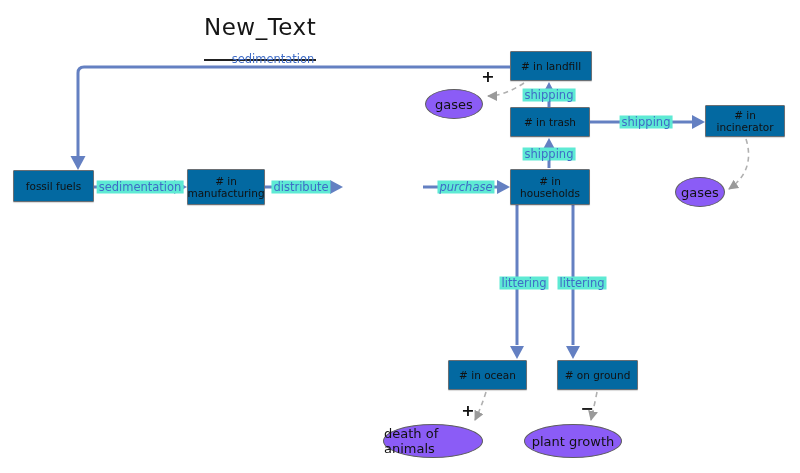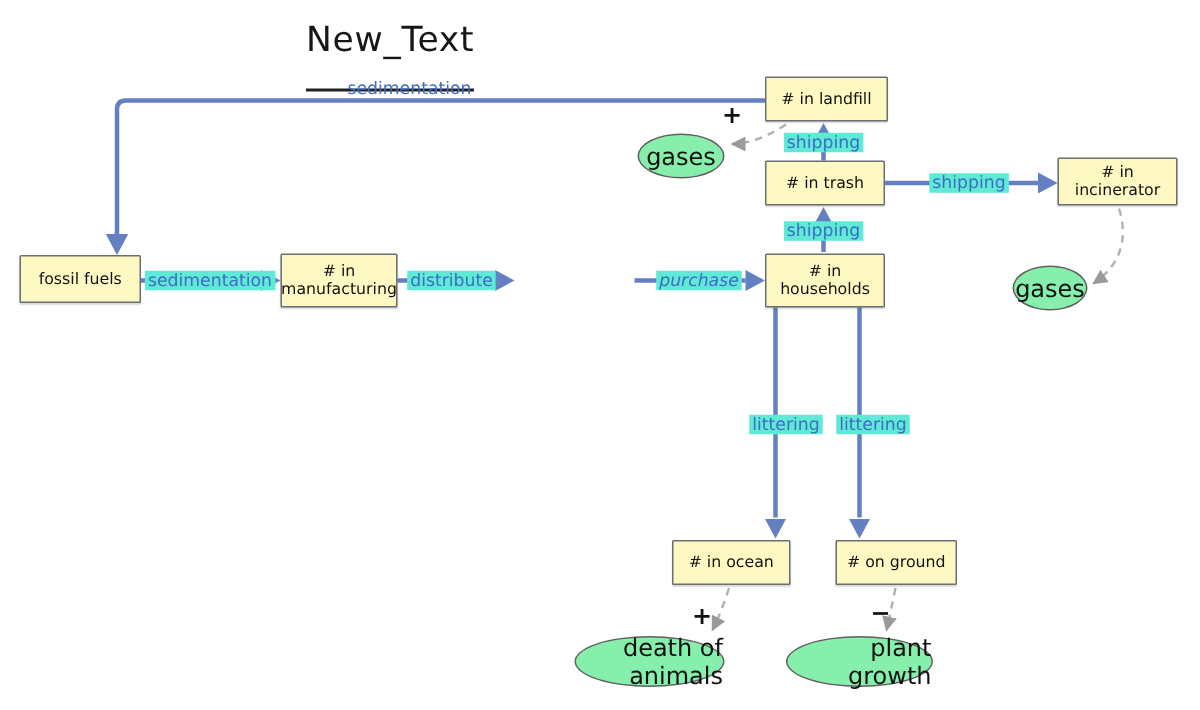--- a/index.html
+++ b/index.html
@@ -3,30 +3,30 @@
 <meta charset="utf-8">
 <style>
   html,body{margin:0;padding:0;background:#ffffff;}
   #stage{
     position:relative;width:800px;height:473px;background:#ffffff;overflow:hidden;
     font-family:"DejaVu Sans","Liberation Sans",sans-serif;
   }
   #arrow-layer{position:absolute;left:0;top:0;width:800px;height:473px;}
   .stock{
     position:absolute;box-sizing:border-box;
-    background:#fef9c3;border:1.6px solid #6a6f74;border-radius:1px;
+    background:#0369a1;border:1.6px solid #6a6f74;border-radius:1px;
     display:flex;align-items:center;justify-content:center;text-align:center;
     font-size:10.5px;line-height:12.5px;color:#111;padding:1px 2px;
     box-shadow:0 1px 1px rgba(0,0,0,0.15);
   }
   .variable{
     position:absolute;box-sizing:border-box;
-    background:#86efac;border:1.6px solid #5f5f5f;border-radius:50%;
-    display:flex;align-items:center;justify-content:center;text-align:right;
-    font-size:16px;color:#111;
+    background:#8b5cf6;border:1.6px solid #5f5f5f;border-radius:50%;
+    display:flex;align-items:center;justify-content:center;text-align:left;
+    font-size:13px;color:#111;
   }
   .flow-label{
     position:absolute;transform:translate(-50%,-50%);
     font-size:11.5px;color:#3f6cc6;white-space:nowrap;
     background:#5eead4;padding:0 2px;line-height:13px;
   }
   .flow-label.no-bg{background:transparent;}
   .sign{
     position:absolute;transform:translate(-50%,-50%);
     font-size:16px;font-weight:bold;color:#111;line-height:14px;

